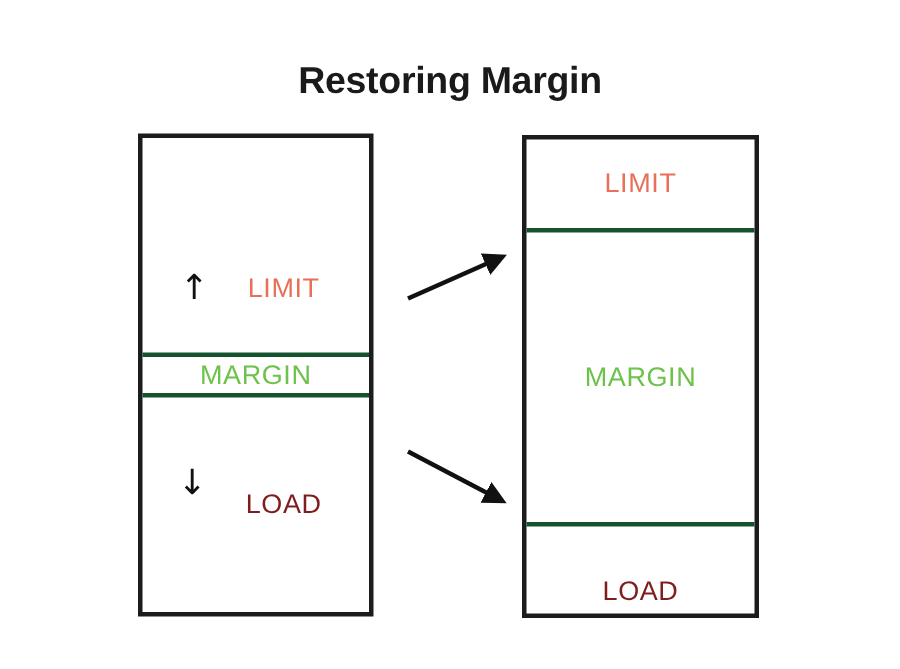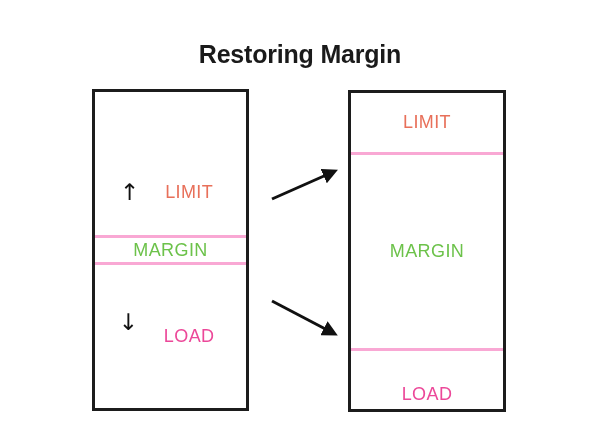--- a/index.html
+++ b/index.html
@@ -53,32 +53,32 @@
   .segment {
     position: absolute;
     left: 0;
     width: 100%;
     box-sizing: border-box;
     display: flex;
     align-items: center;
     justify-content: center;
   }
   .seg-divider-top {
-    border-top: 3px solid #f9a8d4;
+    border-top: 3px solid #14532d;
     text-align: right;
   }
   .seg-label {
     font-size: 18px;
     font-weight: normal;
     letter-spacing: 0.4px;
     white-space: nowrap;
   }
   .label-limit  { color: #e8705a; }
   .label-margin { color: #6cc24a; }
-  .label-load   { color: #ec4899; margin-top: 28px; }
+  .label-load   { color: #7f1d1d; margin-top: 28px; }
 
   
   .labeled-row {
     display: flex;
     align-items: center;
     gap: 26px;
   }
   .dir-arrow {
     font-size: 23px;
     line-height: 1;

